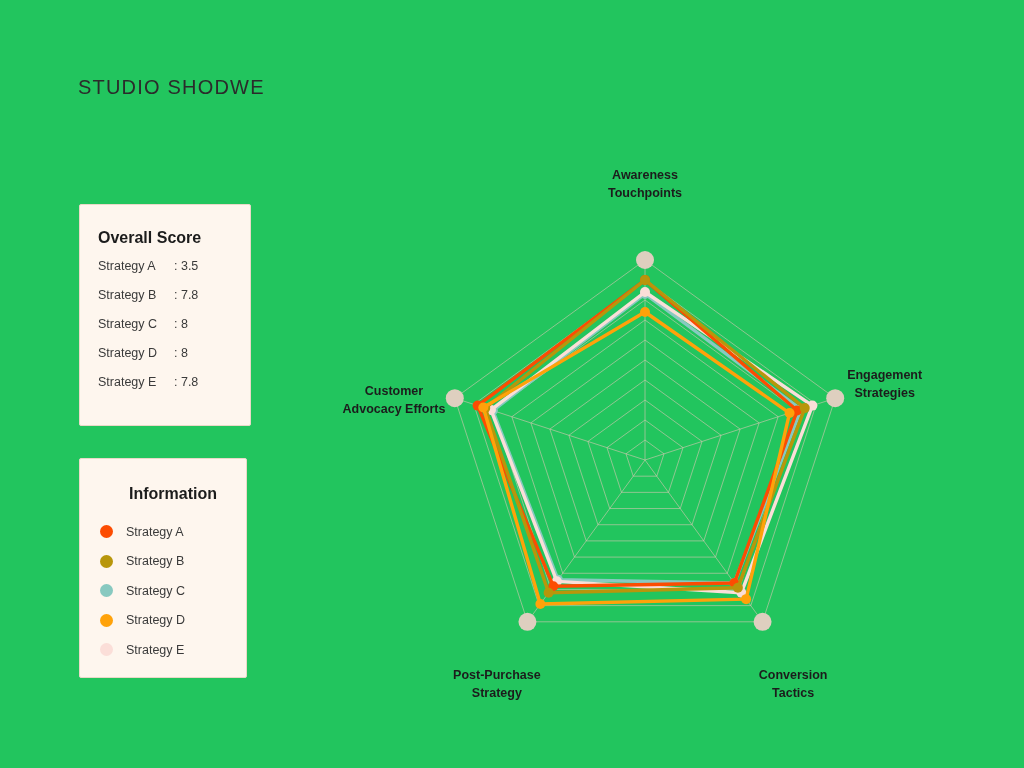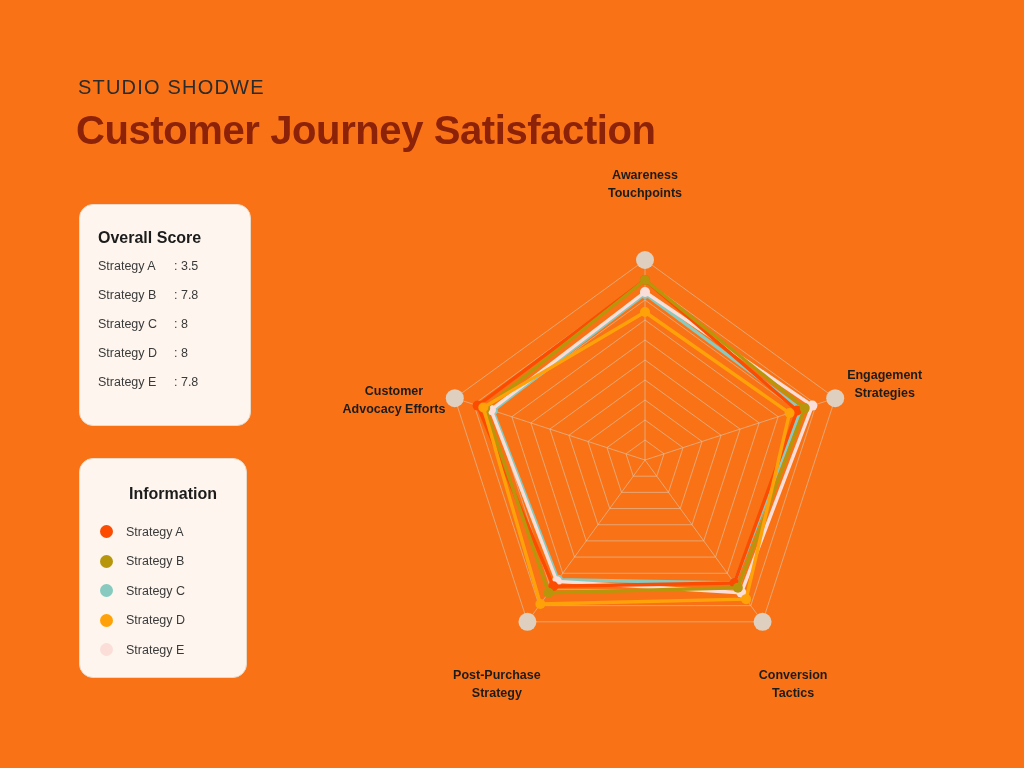--- a/index.html
+++ b/index.html
@@ -3,40 +3,40 @@
 <meta charset="utf-8">
 <title>Customer Journey Satisfaction</title>
 <style>
   * { box-sizing: border-box; margin: 0; padding: 0; }
   html, body {
     width: 1024px; height: 768px;
     background: #FDF1E3;
     font-family: "Liberation Sans", sans-serif;
     overflow: hidden;
   }
-  #page { position: relative; width: 1024px; height: 768px; background: #f97316; }
+  #page { position: relative; width: 1024px; height: 768px; background: #22c55e; }
 
   
   .eyebrow {
     position: absolute; left: 78px; top: 76px;
     font-size: 20px; letter-spacing: 1.2px;
     color: #2B2B2B; font-weight: 400;
   }
   .title {
     position: absolute; left: 76px; top: 108px;
     font-size: 40px; font-weight: 700; letter-spacing: -0.4px;
     color: #8C2208;
   }
 
   
   .card {
     position: absolute;
     background: #FEF6EE;
     border: 1px solid #E9D9C8;
-    border-radius: 14px;
+    border-radius: 2px;
   }
   #score-card { left: 79px; top: 204px; width: 172px; height: 222px; }
   #info-card  { left: 79px; top: 458px; width: 168px; height: 220px; text-align: center; }
 
   .card-title {
     font-size: 16px; font-weight: 700; color: #1C1C1C;
     margin: 24px 0 12px 18px;
   }
   #info-card .card-title { margin: 26px 0 14px 20px; }
 
@@ -66,21 +66,20 @@
     font-size: 12.5px; font-weight: 700; color: #1C1C1C;
     text-align: center; line-height: 18px; white-space: pre;
   }
 </style>
 </head>
 <body>
 
 <div id="page">
 
   <div class="eyebrow">STUDIO SHODWE</div>
-  <div class="title">Customer Journey Satisfaction</div>
 
   <div class="card" id="score-card">
     <div class="card-title">Overall Score</div>
     <div id="score-rows">
         <div class="score-row">
           <span class="score-name">Strategy A</span>
           <span class="score-val">: 3.5</span>
         </div>
         <div class="score-row">
           <span class="score-name">Strategy B</span>

